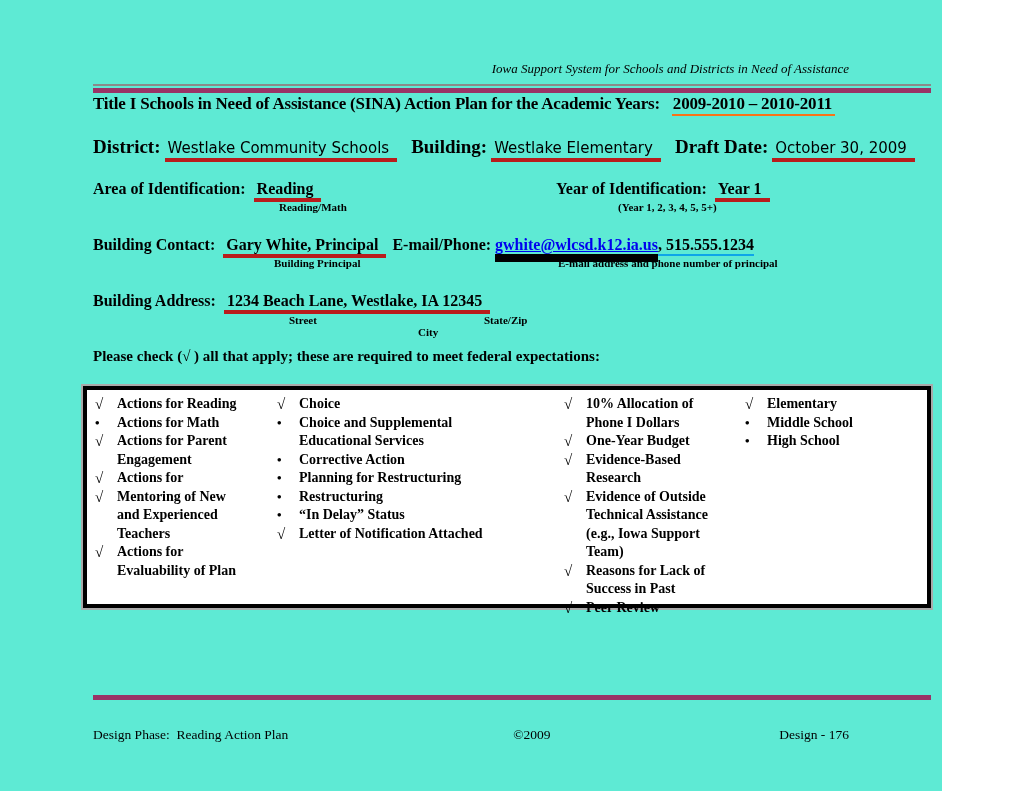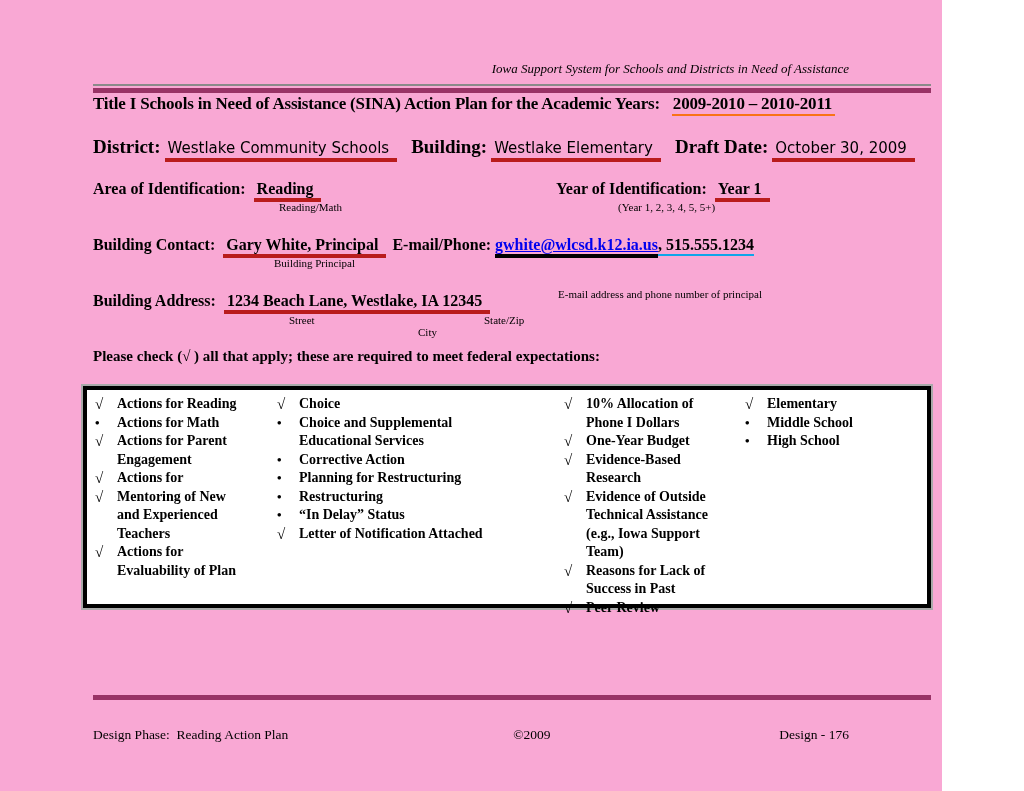--- a/index.html
+++ b/index.html
@@ -1,18 +1,18 @@
 <!DOCTYPE html>
 <html><head>
 <meta charset="utf-8">
 <style>
   * { margin:0; padding:0; box-sizing:border-box; }
   html,body { background:#ffffff; }
   .page {
-    position:relative; width:942px; height:791px; background:#f9a8d4;
+    position:relative; width:942px; height:791px; background:#5eead4;
     font-family:"Liberation Serif", serif; color:#000; overflow:hidden;
   }
   .abs { position:absolute; }
 
   
   .tagline { top:61px; right:93px; font-style:italic; font-size:13px; white-space:nowrap; }
   .header-rule { top:84px; left:93px; width:838px; }
   .rule-thin { height:2px; background:#8a8a8a; }
   .rule-gap { height:2px; }
   .rule-thick { height:5px; background:#993366; }
@@ -22,24 +22,24 @@
   
   .fill { border-bottom:4px solid #b91c1c; padding:0 8px 1px 3px; }
   .hand { font-family:"DejaVu Sans", sans-serif; font-size:15px; font-weight:normal; }
   .district-row { top:136px; left:93px; font-size:19px; font-weight:bold; white-space:nowrap; }
   .district-row .lbl { margin-right:4px; }
   .district-row .grp { margin-right:14px; }
   .row16 { font-size:16px; font-weight:bold; white-space:nowrap; }
   .area-row { top:180px; left:93px; }
   .year-grp { top:180px; left:556px; }
   .val { margin-left:8px; }
-  .hint { font-size:11px; font-weight:normal; white-space:nowrap; }
+  .hint { font-size:11px; font-weight:bold; white-space:nowrap; }
   .contact-row { top:236px; left:93px; }
   .email-label { margin-left:6px; margin-right:4px; }
-  .link { color:#0000EE; border-bottom:4px solid #000000; padding-bottom:1px; }
+  .link { color:#0000EE; border-bottom:8px solid #000000; padding-bottom:1px; }
   .phone { border-bottom:2px solid #0ea5e9; padding-bottom:1px; }
   .address-row { top:292px; left:93px; }
   .check-instr { top:348px; left:93px; font-size:15px; font-weight:bold; white-space:nowrap; }
 
   
   .check-box {
     top:386px; left:83px; width:848px; height:222px;
     border:4px solid #000; outline:2px solid #a9a9a9; background:#fff;
   }
   .cl-col { position:absolute; top:5px; }
@@ -86,21 +86,21 @@
 
   <div class="abs row16 year-grp">
     <span>Year of Identification:</span><span class="fill val">Year 1</span>
   </div>
   <div class="abs hint" style="top:201px; left:618px;">(Year 1, 2, 3, 4, 5, 5+)</div>
 
   <div class="abs row16 contact-row">
     <span>Building Contact:</span><span class="fill val">Gary White, Principal</span><span class="email-label">E-mail/Phone:</span><a class="link" href="#">gwhite@wlcsd.k12.ia.us</a><span class="phone">, 515.555.1234</span>
   </div>
   <div class="abs hint" style="top:257px; left:274px;">Building Principal</div>
-  <div class="abs hint" style="top:257px; left:558px;margin-top:31px;">E-mail address and phone number of principal</div>
+  <div class="abs hint" style="top:257px; left:558px;">E-mail address and phone number of principal</div>
 
   <div class="abs row16 address-row">
     <span>Building Address:</span><span class="fill val">1234 Beach Lane, Westlake, IA 12345</span>
   </div>
   <div class="abs hint" style="top:314px; left:289px;">Street</div>
   <div class="abs hint" style="top:314px; left:418px;margin-top:12px;">City</div>
   <div class="abs hint" style="top:314px; left:484px;">State/Zip</div>
 
   <div class="abs check-instr">Please check (√ ) all that apply; these are required to meet federal expectations:</div>
 

